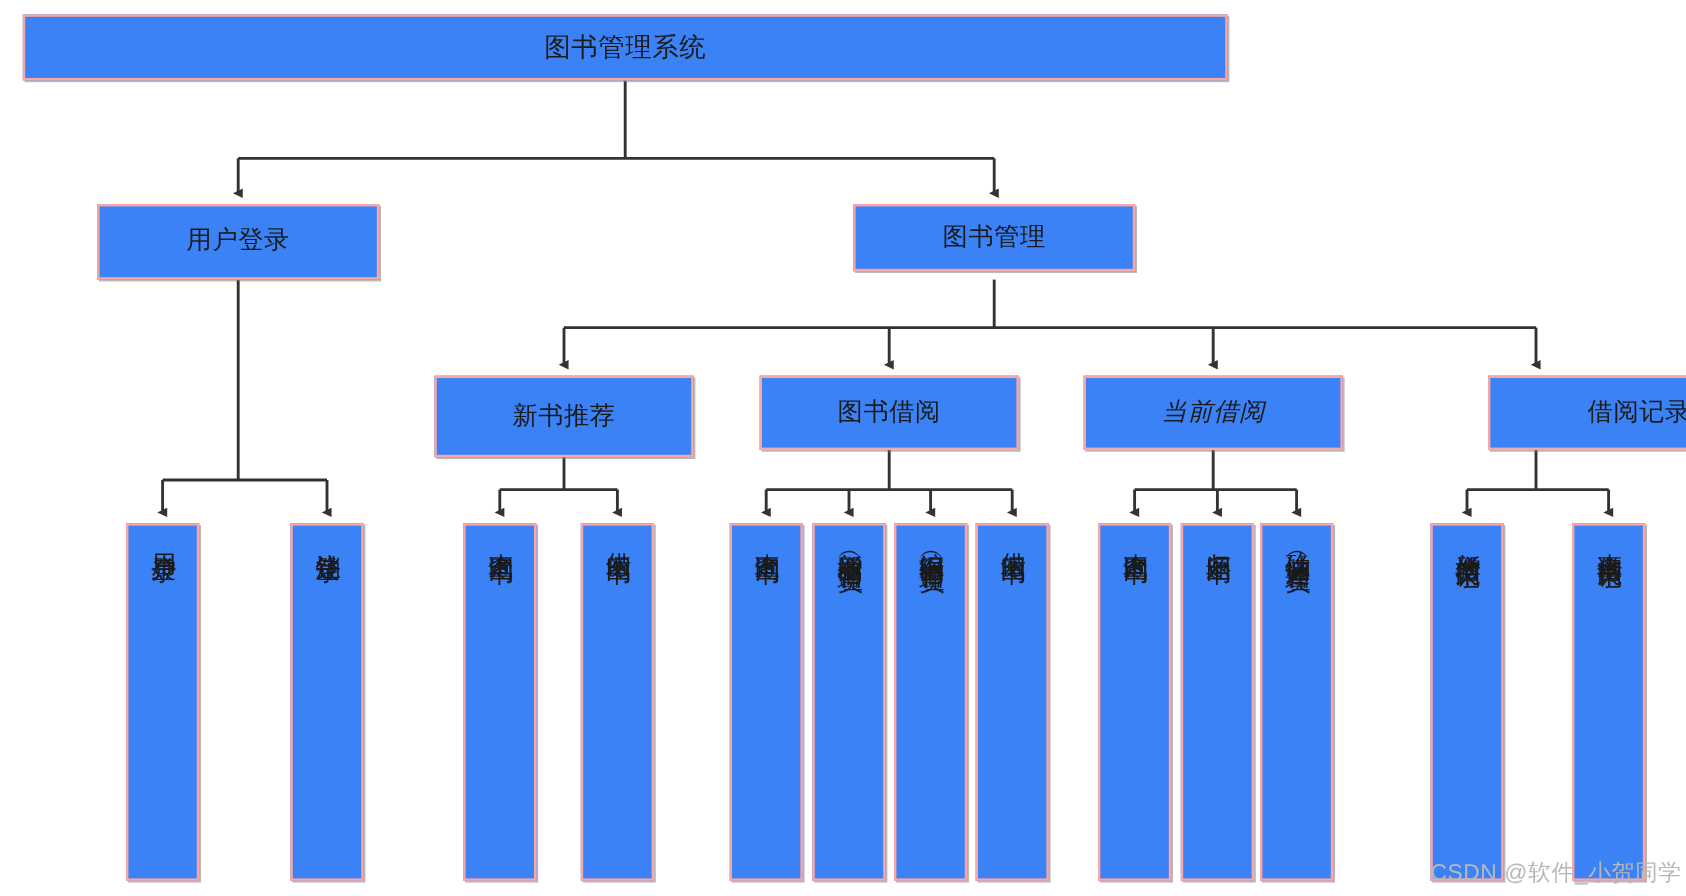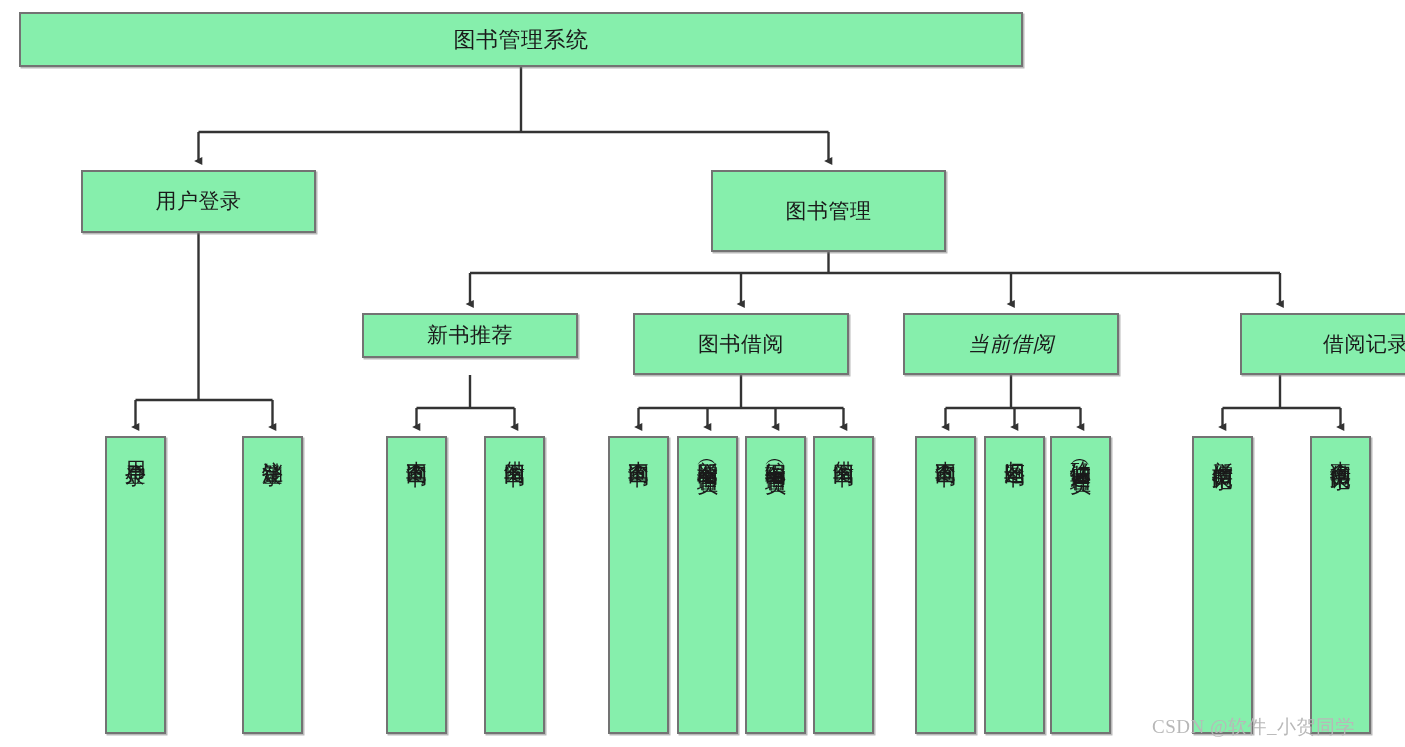--- a/index.html
+++ b/index.html
@@ -22,22 +22,22 @@
     position: absolute;
     left: 0;
     top: 0;
     width: 1405px;
     height: 747px;
     pointer-events: none;
   }
   .node {
     position: absolute;
     box-sizing: border-box;
-    background: #86efac;
-    border: 2px solid #737373;
+    background: #3b82f6;
+    border: 2px solid #fca5a5;
     display: flex;
     align-items: center;
     justify-content: center;
     color: #1a1a1a;
     box-shadow: 1.5px 1.5px 0 0 rgba(130,130,130,0.55);
   }
   .node-label {
     display: block;
     line-height: 1.16;
     letter-spacing: 0.5px;
@@ -120,24 +120,24 @@
       </g>
   </svg>
 
   <div id="node-layer">
       <div class="node horiz root" style="left: 19px; top: 12px; width: 1004px; height: 55px;">
         <span class="node-label">图书管理系统</span>
       </div>
       <div class="node horiz" style="left: 81px; top: 170px; width: 235px; height: 63px;">
         <span class="node-label">用户登录</span>
       </div>
-      <div class="node horiz" style="left: 711px; top: 170px; width: 235px; height: 82px;">
+      <div class="node horiz" style="left: 711px; top: 170px; width: 235px; height: 56px;">
         <span class="node-label">图书管理</span>
       </div>
-      <div class="node horiz" style="left: 362px; top: 313px; width: 216px; height: 45px;">
+      <div class="node horiz" style="left: 362px; top: 313px; width: 216px; height: 68px;">
         <span class="node-label">新书推荐</span>
       </div>
       <div class="node horiz" style="left: 633px; top: 313px; width: 216px; height: 62px; text-align: center;">
         <span class="node-label">图书借阅</span>
       </div>
       <div class="node horiz" style="left: 903px; top: 313px; width: 216px; height: 62px; font-style: italic;">
         <span class="node-label">当前借阅</span>
       </div>
       <div class="node horiz" style="left: 1240px; top: 313px; width: 252px; height: 62px;">
         <span class="node-label">借阅记录</span>
@@ -176,15 +176,15 @@
         <span class="node-label">确认归还（管理员）</span>
       </div>
       <div class="node vert" style="left: 1192px; top: 436px; width: 61px; height: 298px;">
         <span class="node-label">新增借阅记录</span>
       </div>
       <div class="node vert" style="left: 1310px; top: 436px; width: 61px; height: 298px;">
         <span class="node-label">查询借阅记录</span>
       </div>
     </div>
 
-  <div class="watermark" style="left:1152px; top:714px;font-family:Liberation Serif, serif;">CSDN @软件_小贺同学</div>
+  <div class="watermark" style="left:1192px; top:714px;">CSDN @软件_小贺同学</div>
 
 </div>
 
 </body></html>

